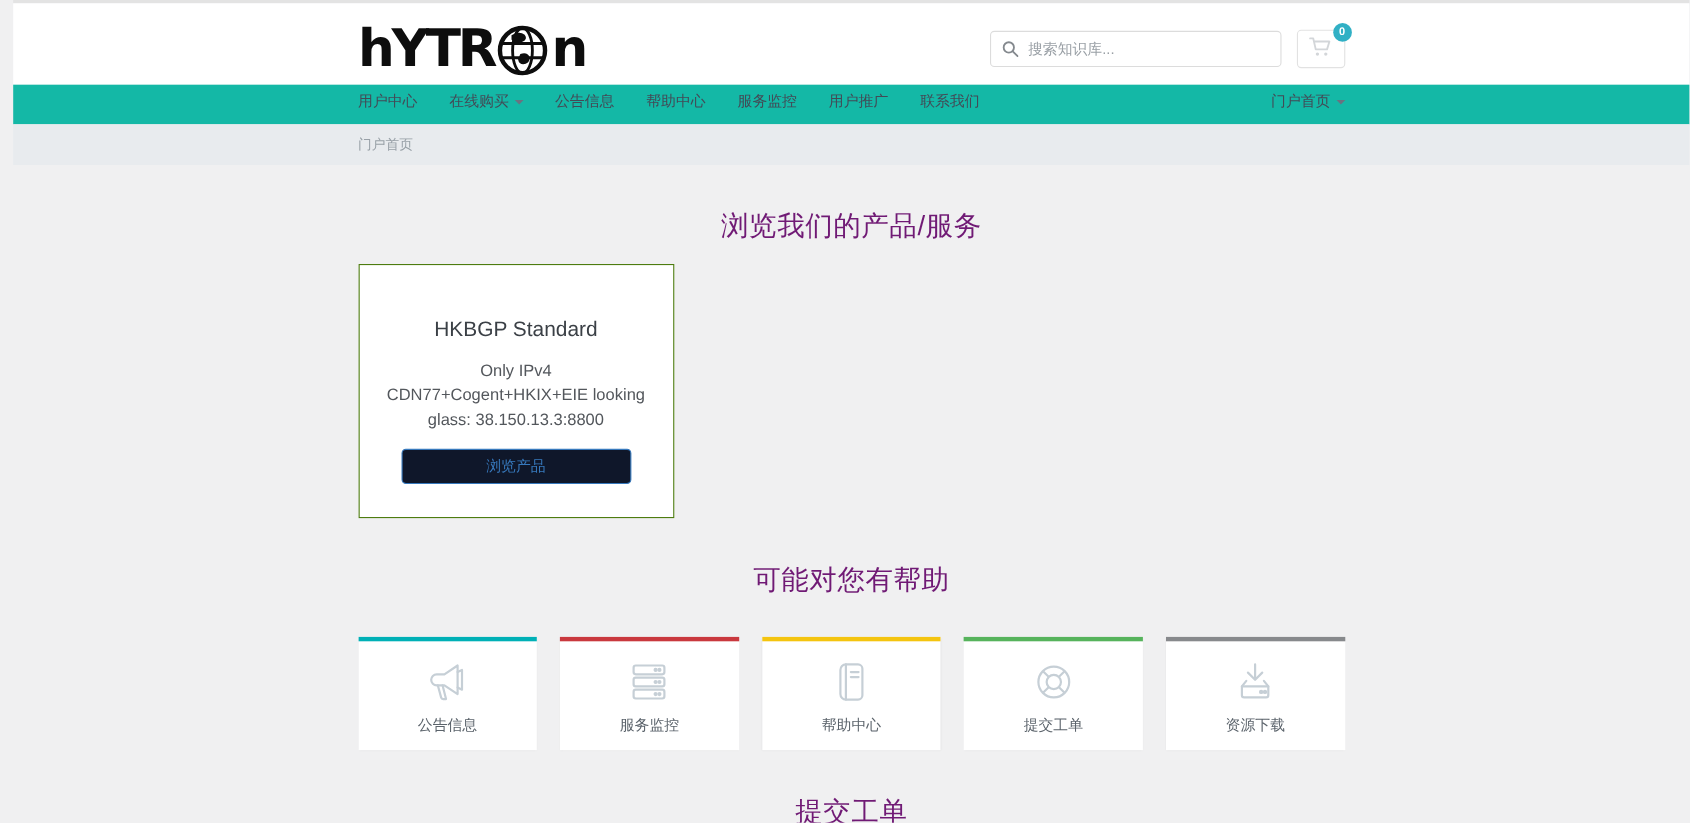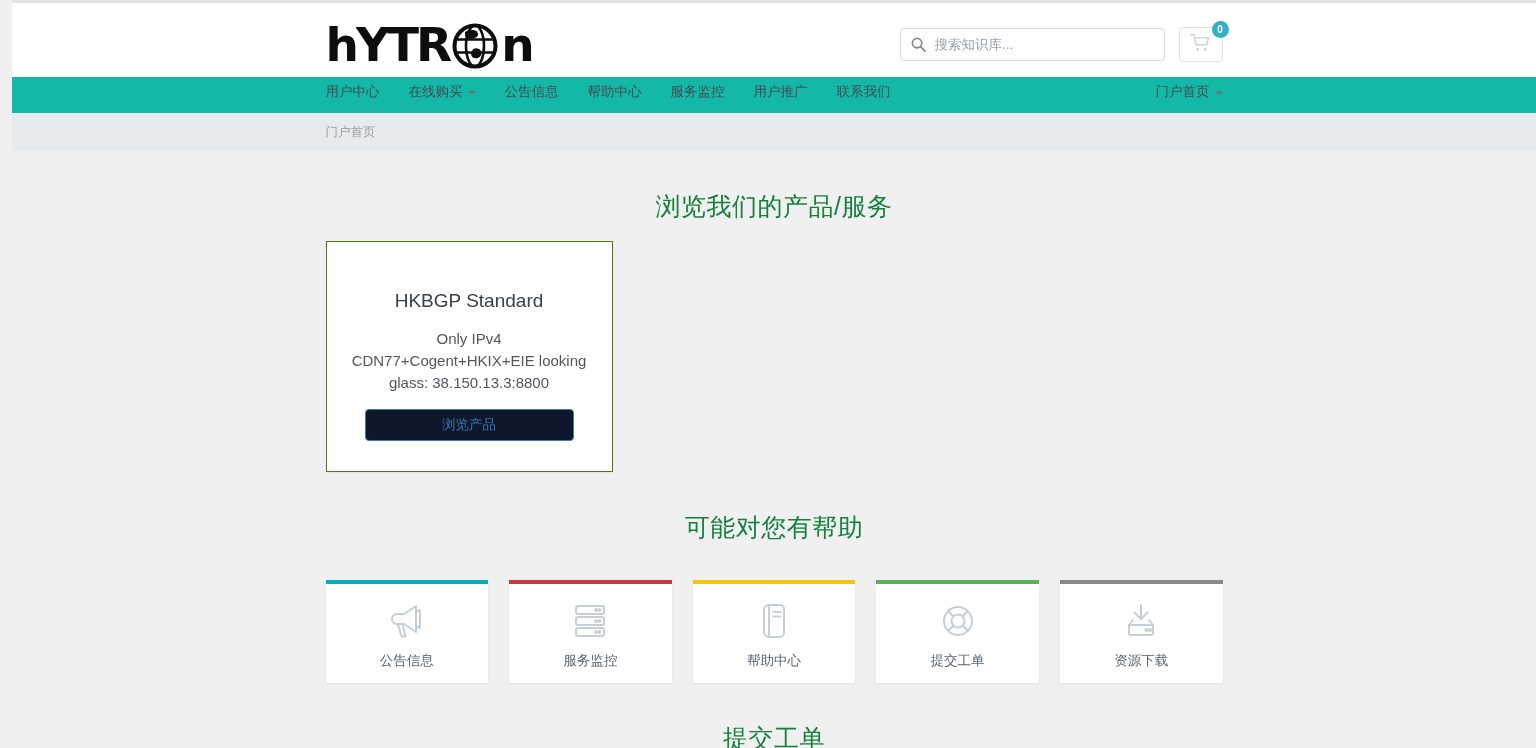--- a/index.html
+++ b/index.html
@@ -56,21 +56,21 @@
     width:0; height:0; border-left:4px solid transparent; border-right:4px solid transparent;
     border-top:4px solid #6b7280; display:inline-block; margin-top:2px;
   }
 
   
   .breadcrumb-bar { background:#e8ebee; padding:9px 0 10px; }
   .breadcrumb-bar span { font-size:12.5px; color:#98a0a7; cursor:pointer; }
 
   
   h2.section-heading {
-    text-align:center; font-size:25px; font-weight:500; color:#15803d;
+    text-align:center; font-size:25px; font-weight:500; color:#701a75;
     margin:39px 0 18px; letter-spacing:0.5px;
   }
   .product-card {
     width:287px; min-height:214px; background:#fff; border:1px solid #4d7c0f;
     box-shadow:0 1px 2px rgba(0,0,0,.05); text-align:center; padding:48px 18px 30px;
   }
   .product-title { font-size:19px; color:#3b4046; margin-bottom:16px; }
   .product-desc { font-size:15px; color:#53575c; line-height:1.45; }
   .browse-btn {
     margin-top:16px; width:209px; height:32px; background:#0f172a;

